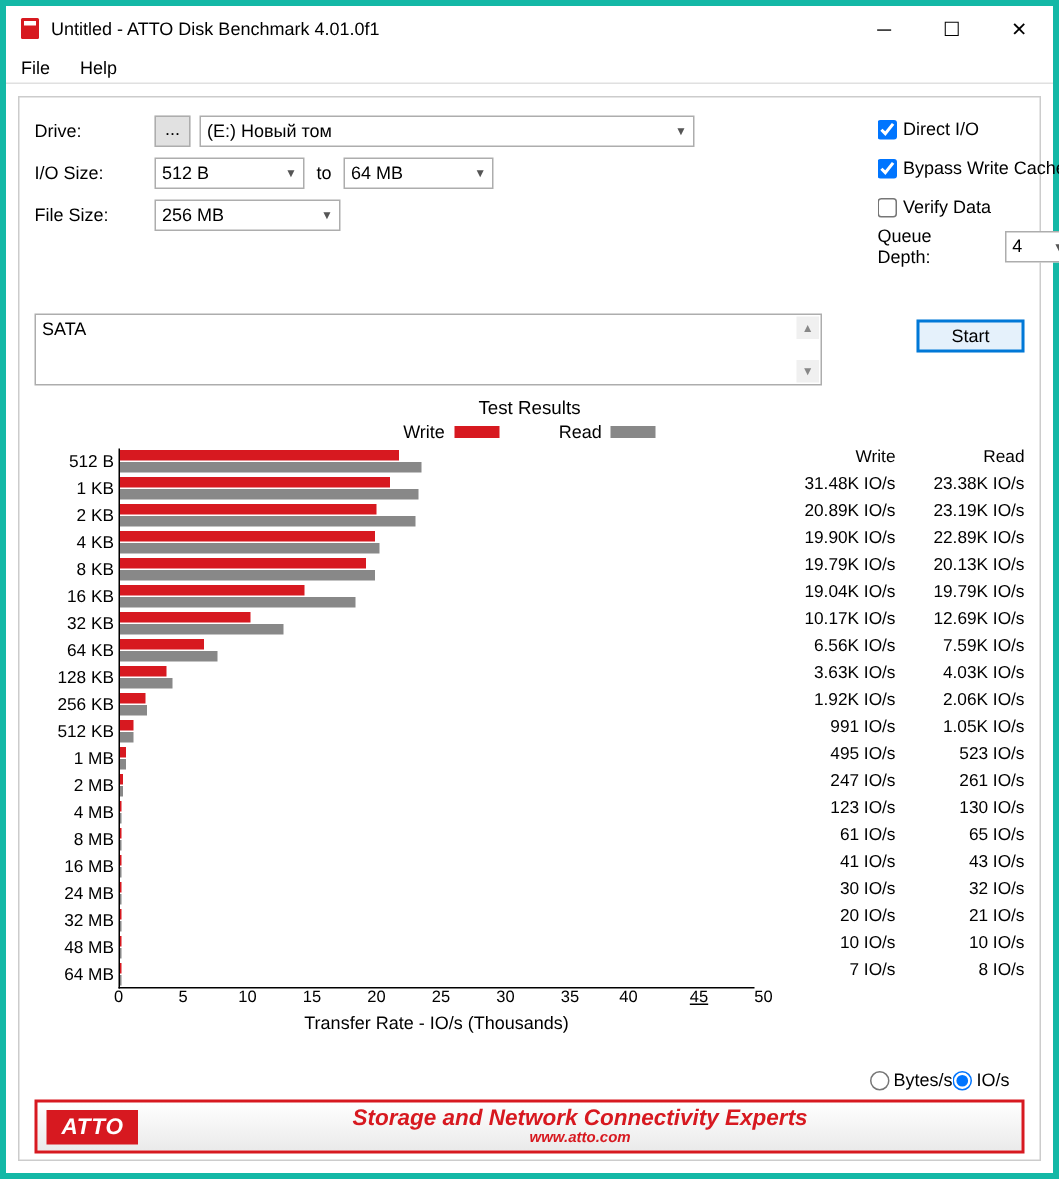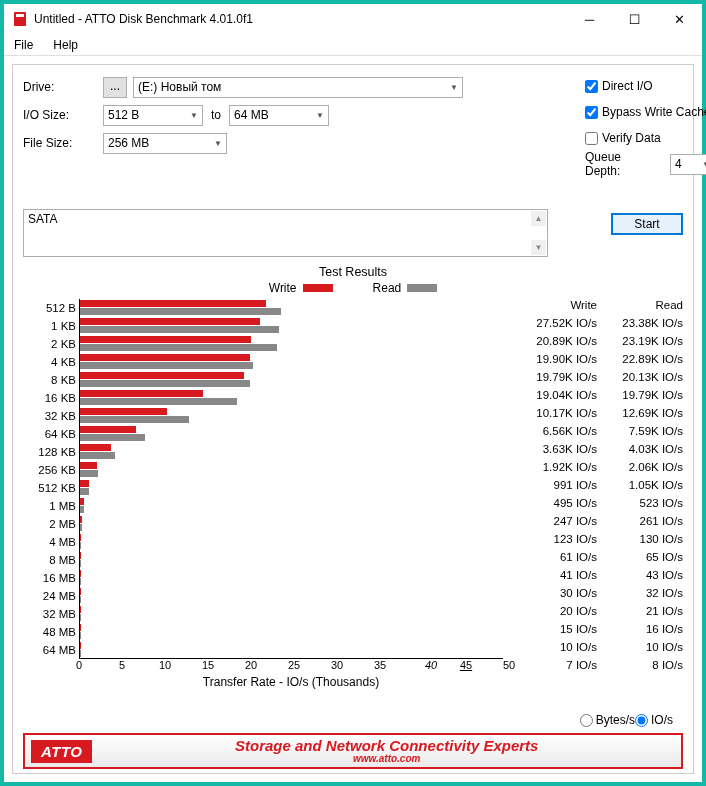--- a/index.html
+++ b/index.html
@@ -258,34 +258,34 @@
           </div>
           <div class="xaxis" id="xaxis">
               <div style="left: 0px;">0</div>
               <div style="left: 43px;">5</div>
               <div style="left: 86px;">10</div>
               <div style="left: 129px;">15</div>
               <div style="left: 172px;">20</div>
               <div style="left: 215px;">25</div>
               <div style="left: 258px;">30</div>
               <div style="left: 301px;">35</div>
-              <div style="left: 352px; font-style: italic;">40</div>
+              <div style="left: 340px;">40</div>
               <div style="left: 387px; text-decoration: underline;">45</div>
               <div style="left: 430px;">50</div>
             </div>
           <div class="xlabel">Transfer Rate - IO/s (Thousands)</div>
         </div>
         <div class="val-col values">
           <div class="hdr">
               <div style="width:86px">Write</div>
               <div style="width:86px">Read</div>
             </div>
           <div id="valrows">
               <div class="vrow">
-                <div style="width: 86px;">27.52K IO/s</div>
+                <div style="width: 86px;">31.48K IO/s</div>
                 <div style="width: 86px;">23.38K IO/s</div>
               </div>
               <div class="vrow">
                 <div style="width: 86px;">20.89K IO/s</div>
                 <div style="width: 86px;">23.19K IO/s</div>
               </div>
               <div class="vrow">
                 <div style="width: 86px;">19.90K IO/s</div>
                 <div style="width: 86px;">22.89K IO/s</div>
               </div>
@@ -337,24 +337,20 @@
                 <div style="width: 86px;">41 IO/s</div>
                 <div style="width: 86px;">43 IO/s</div>
               </div>
               <div class="vrow">
                 <div style="width: 86px;">30 IO/s</div>
                 <div style="width: 86px;">32 IO/s</div>
               </div>
               <div class="vrow">
                 <div style="width: 86px;">20 IO/s</div>
                 <div style="width: 86px;">21 IO/s</div>
-              </div>
-              <div class="vrow">
-                <div style="width: 86px;">15 IO/s</div>
-                <div style="width: 86px;">16 IO/s</div>
               </div>
               <div class="vrow">
                 <div style="width: 86px;">10 IO/s</div>
                 <div style="width: 86px;">10 IO/s</div>
               </div>
               <div class="vrow">
                 <div style="width:86px">7 IO/s</div>
                 <div style="width:86px">8 IO/s</div>
               </div>
             </div>

